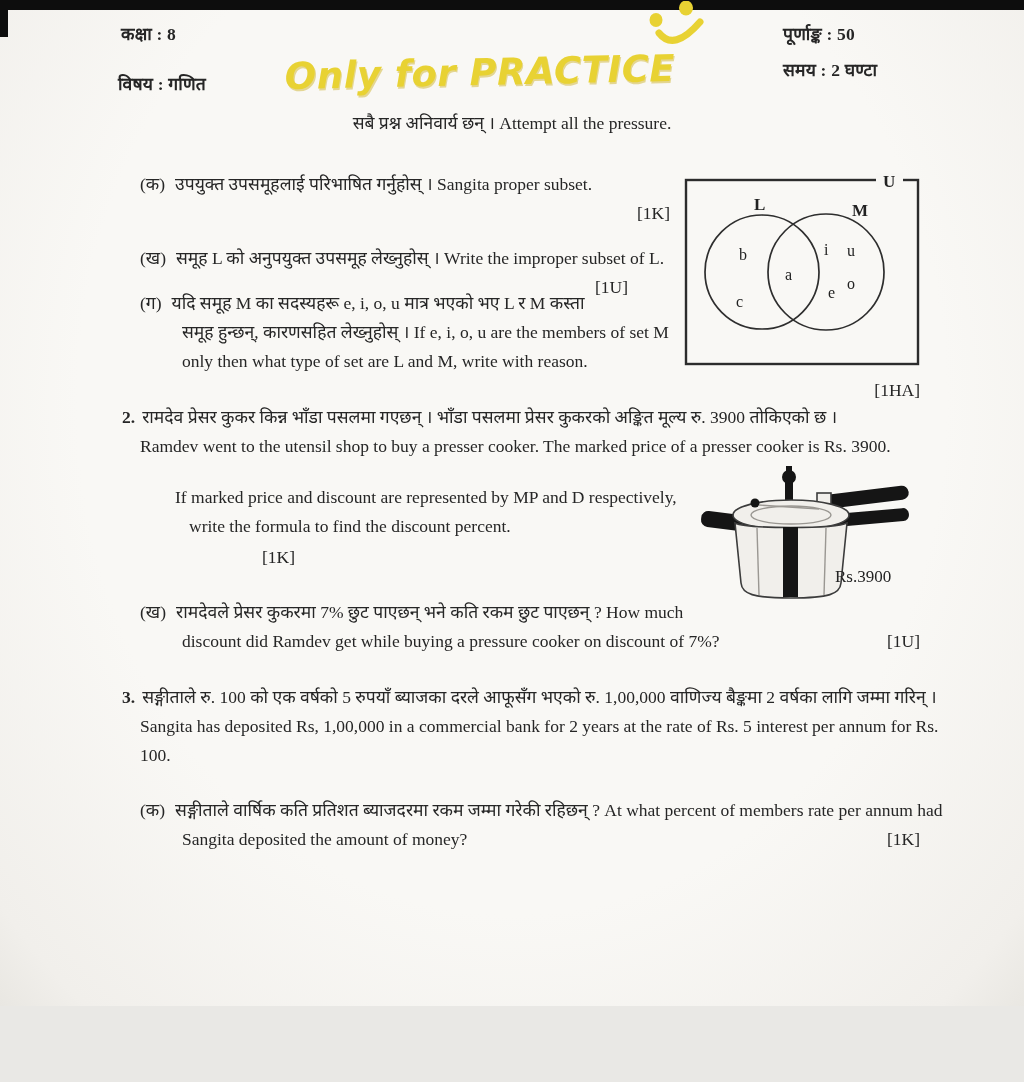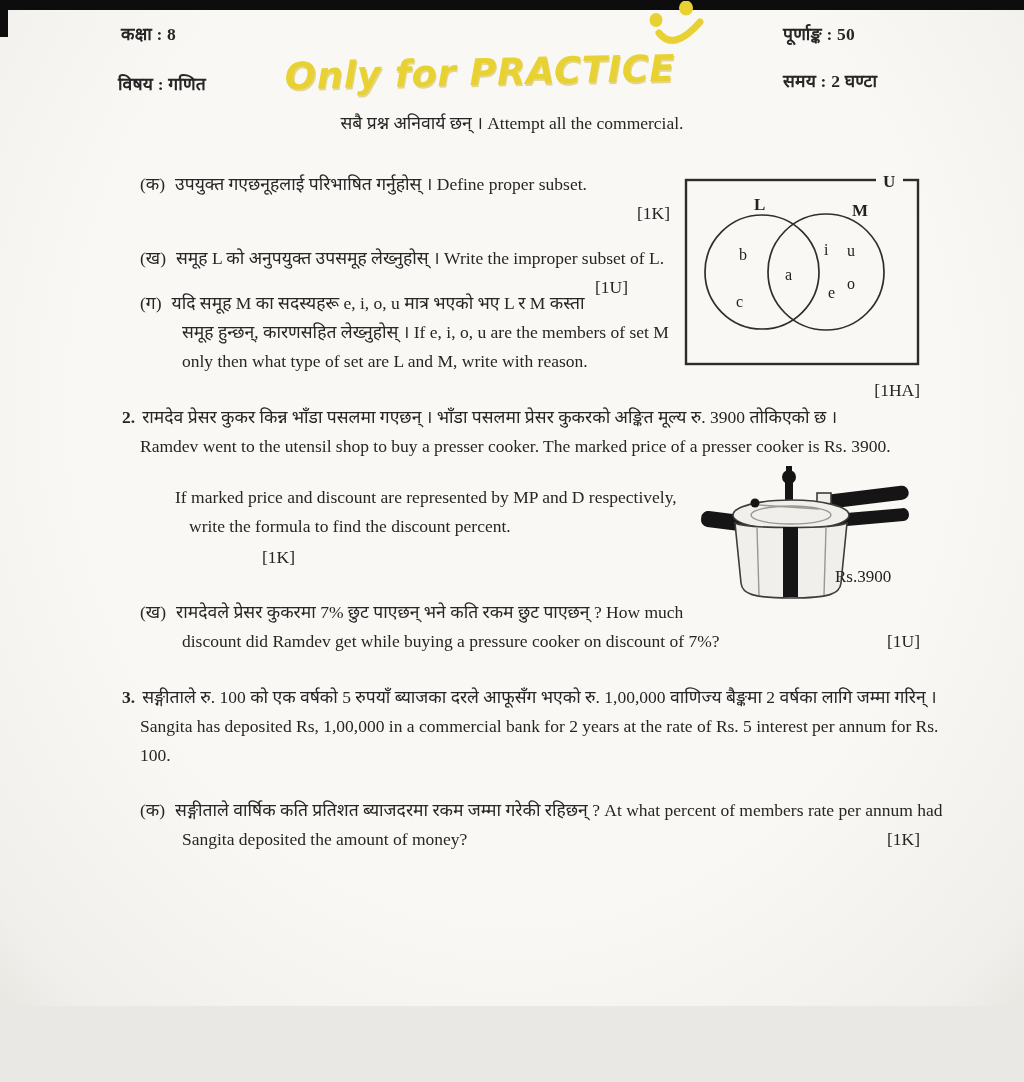--- a/index.html
+++ b/index.html
@@ -15,21 +15,21 @@
   }
   
   .black-bar{position:absolute;top:0;left:0;width:1024px;height:10px;background:#0d0d0d;}
   .left-notch{position:absolute;top:10px;left:0;width:8px;height:27px;background:#0d0d0d;}
 
   
   .hdr{position:absolute;font-size:17.5px;font-weight:bold;letter-spacing:.2px;}
   .class-label{left:121px;top:21px;}
   .subject-label{left:118px;top:71px;}
   .fullmarks-label{left:783px;top:21px;text-align:center;}
-  .time-label{left:783px;top:68px;}
+  .time-label{left:783px;top:57px;}
   .smiley{position:absolute;left:638px;top:1px;width:78px;height:54px;}
   .smiley .yk{fill:var(--accent,#e8d233);}
   .smiley .arc{fill:none;stroke:var(--accent,#e8d233);stroke-width:7;stroke-linecap:round;}
   .watermark{
     position:absolute;left:280px;top:51px;width:400px;text-align:center;
     font-family:"DejaVu Sans",sans-serif;font-weight:bold;font-style:italic;
     font-size:37px;line-height:44px;color:var(--accent,#e8d233);
     transform:rotate(-1.2deg);letter-spacing:.5px;
     text-shadow:1px 2px 0 rgba(201,174,26,.45);
     white-space:nowrap;
@@ -81,21 +81,21 @@
   <div class="hdr fullmarks-label">पूर्णाङ्क : 50</div>
   <div class="hdr time-label">समय : 2 घण्टा</div>
 
   <svg class="smiley" viewBox="0 0 78 54" aria-hidden="true">
     <ellipse class="yk" cx="18" cy="19" rx="6.5" ry="7"></ellipse>
     <ellipse class="yk" cx="48" cy="7" rx="7" ry="7.5"></ellipse>
     <path class="arc" d="M 21 32 Q 36 51 62 21"></path>
   </svg>
 
   <div class="watermark">Only for PRACTICE</div>
-  <div class="instruction">सबै प्रश्न अनिवार्य छन् । Attempt all the commercial.</div>
+  <div class="instruction">सबै प्रश्न अनिवार्य छन् । Attempt all the pressure.</div>
 
   <div class="qs">
 
     <div class="question">
 
       <div class="venn-float">
         <svg viewBox="0 0 238 198">
           <rect class="venn-box" x="2" y="8" width="232" height="184"></rect>
           <circle class="venn-circle" cx="78" cy="100" r="57"></circle>
           <circle class="venn-circle" cx="142" cy="100" r="58"></circle>
@@ -107,21 +107,21 @@
           <text class="venn-t" x="52" y="135">c</text>
           <text class="venn-t" x="101" y="108">a</text>
           <text class="venn-t" x="140" y="83">i</text>
           <text class="venn-t" x="163" y="84">u</text>
           <text class="venn-t" x="144" y="126">e</text>
           <text class="venn-t" x="163" y="117">o</text>
         </svg>
       </div>
 
 
-      <p class="part"><span class="plabel">(क)</span><span>उपयुक्त गएछनूहलाई परिभाषित गर्नुहोस् । Define proper subset.</span><span class="marks own-line">[1K]</span></p>
+      <p class="part"><span class="plabel">(क)</span><span>उपयुक्त उपसमूहलाई परिभाषित गर्नुहोस् । Sangita proper subset.</span><span class="marks own-line">[1K]</span></p>
 
       <p class="part"><span class="plabel">(ख)</span><span>समूह L को अनुपयुक्त उपसमूह लेख्नुहोस् । Write the improper subset of L.</span><span class="marks fr">[1U]</span></p>
 
       <p class="part q1c"><span class="plabel">(ग)</span><span>यदि समूह M का सदस्यहरू e, i, o, u मात्र भएको भए L र M कस्ता समूह हुन्छन्, कारणसहित लेख्नुहोस् । If e, i, o, u are the members of set M only then what type of set are L and M, write with reason.</span><span class="marks fr">[1HA]</span></p>
     </div>
 
     <div class="question">
 
       <p class="qstem"><span class="qnum">2.</span><span>रामदेव प्रेसर कुकर किन्न भाँडा पसलमा गएछन् । भाँडा पसलमा प्रेसर कुकरको अङ्कित मूल्य रु. 3900 तोकिएको छ । Ramdev went to the utensil shop to buy a presser cooker. The marked price of a presser cooker is Rs. 3900.</span></p>
 

